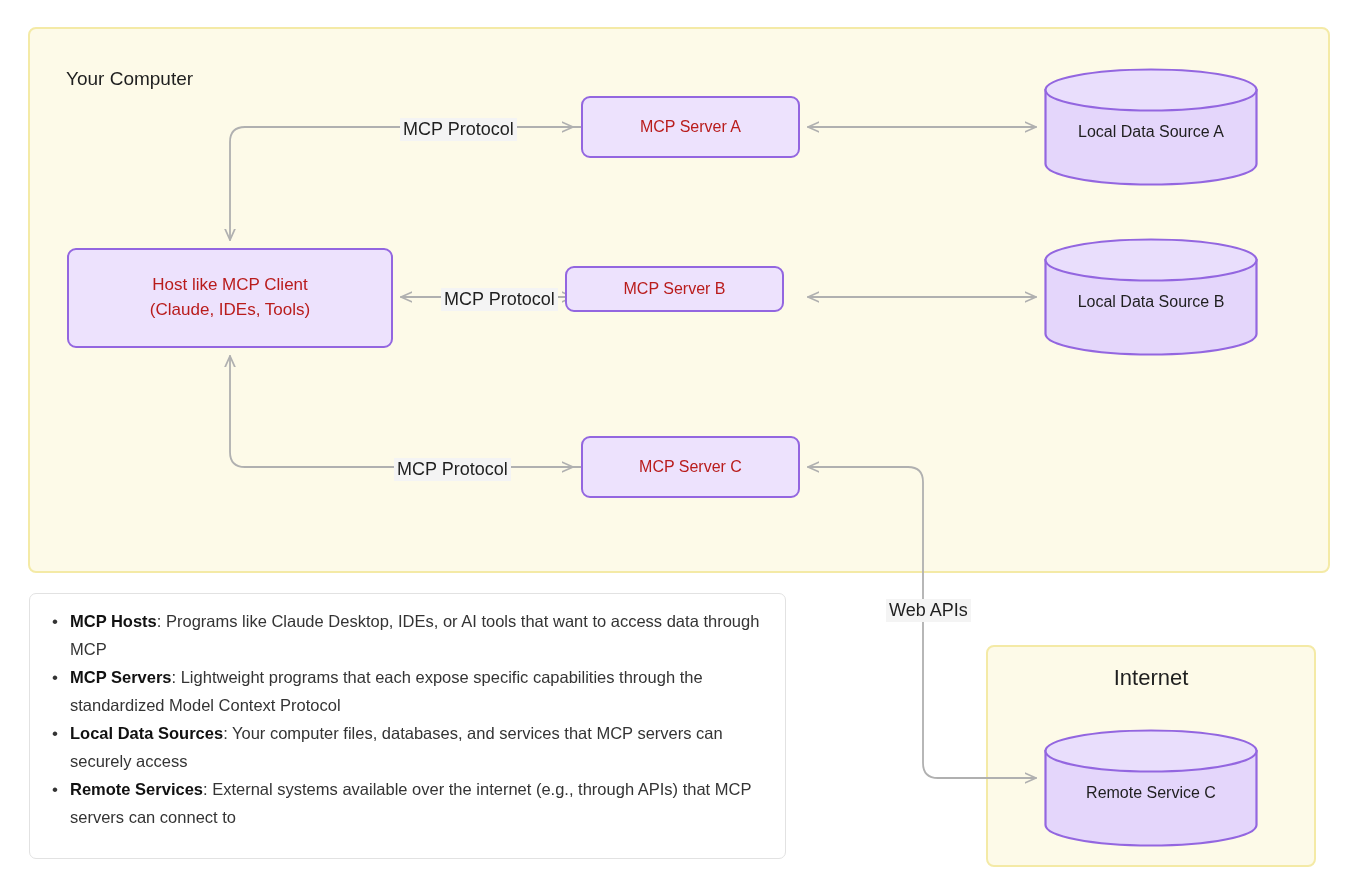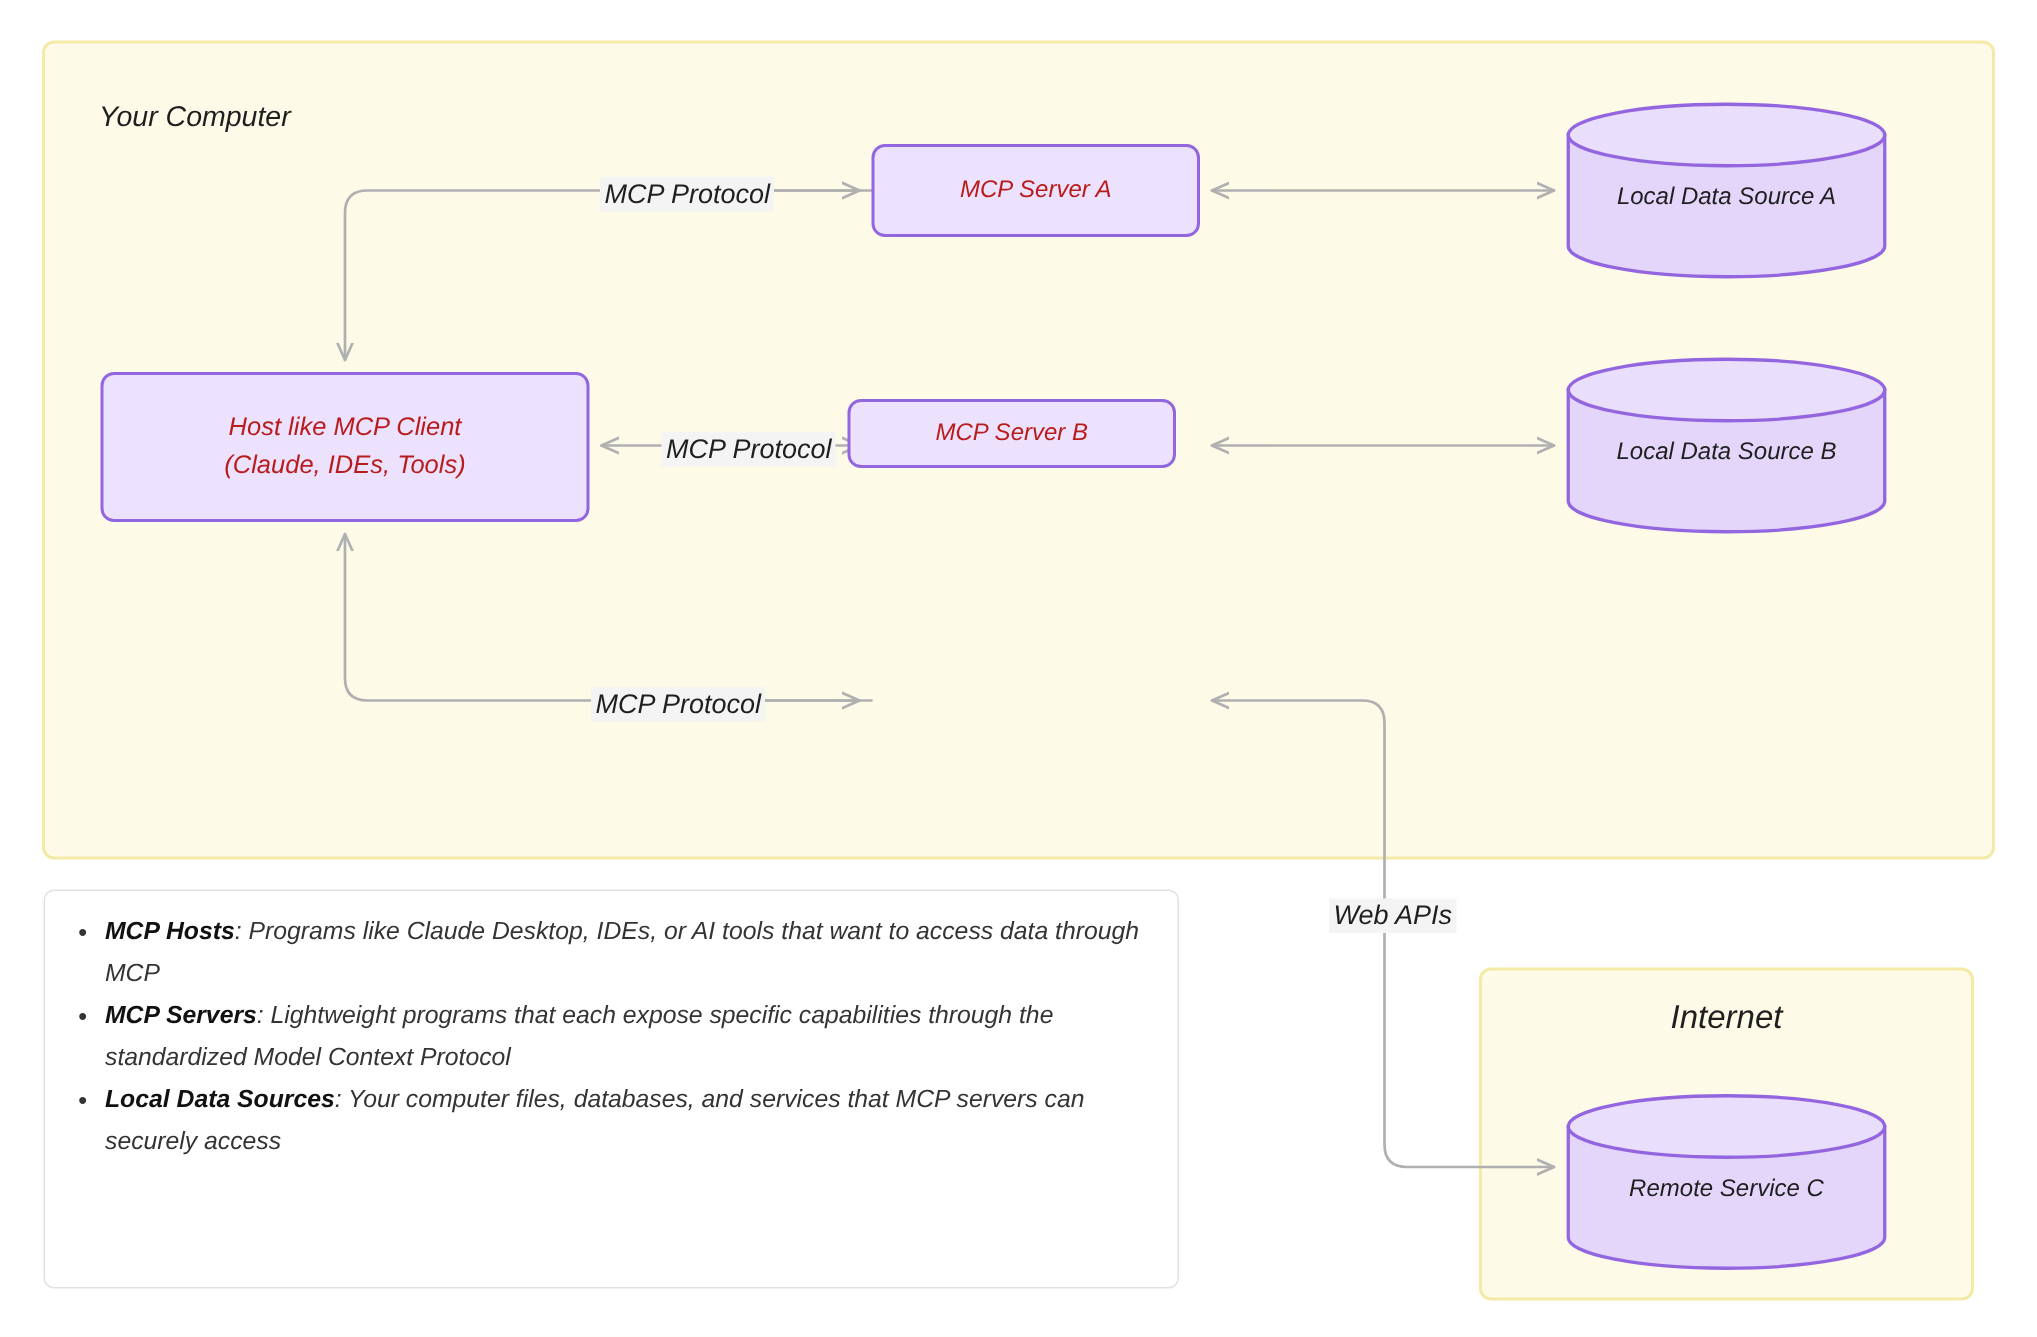--- a/index.html
+++ b/index.html
@@ -13,21 +13,20 @@
     position: relative;
     font-family: "Liberation Sans", "DejaVu Sans", sans-serif;
     overflow: hidden;
   }
 
   #diagram-root {
     position: absolute;
     left: 0; top: 0;
     width: 1358px;
     height: 891px;
-    font-style: italic;
   }
 
   .svg-layer {
     position: absolute;
     left: 0; top: 0;
     width: 1358px;
     height: 891px;
   }
 
   
@@ -205,20 +204,23 @@
       <div>(Claude, IDEs, Tools)</div>
     </div>
   </div>
 
   <div class="node-box" id="node-server-a">
     <span>MCP Server A</span>
   </div>
   <div class="node-box" id="node-server-b">
     <span>MCP Server B</span>
   </div>
+  <div class="node-box" id="node-server-c">
+    <span>MCP Server C</span>
+  </div>
 
   <div class="cylinder" id="cyl-local-b">
     <svg width="214" height="118" viewBox="0 0 214 118" xmlns="http://www.w3.org/2000/svg">
       <path d="M 1.5 22 L 1.5 96 A 105.5 20.5 0 0 0 212.5 96 L 212.5 22 Z" fill="#E4D6FB" stroke="#9366E0" stroke-width="2.2"></path>
       <ellipse cx="107" cy="22" rx="105.5" ry="20.5" fill="#E9DEFC" stroke="#9366E0" stroke-width="2.2"></ellipse>
     </svg>
     <div class="cyl-label">Local Data Source B</div>
   </div>
 
   <div class="cylinder" id="cyl-local-a">
@@ -240,16 +242,17 @@
   <div class="edge-label" id="label-proto-a">MCP Protocol</div>
   <div class="edge-label" id="label-proto-b">MCP Protocol</div>
   <div class="edge-label" id="label-proto-c">MCP Protocol</div>
   <div class="edge-label" id="label-web-apis">Web APIs</div>
 
   <div id="legend-box">
     <ul id="legend-list">
         <li><b>MCP Hosts</b>: <span>Programs like Claude Desktop, IDEs, or AI tools that want to access data through MCP</span></li>
         <li><b>MCP Servers</b>: <span>Lightweight programs that each expose specific capabilities through the standardized Model Context Protocol</span></li>
         <li><b>Local Data Sources</b>: <span>Your computer files, databases, and services that MCP servers can securely access</span></li>
+        <li><b>Remote Services</b>: <span>External systems available over the internet (e.g., through APIs) that MCP servers can connect to</span></li>
       </ul>
   </div>
 
 </div>
 
 </body></html>

